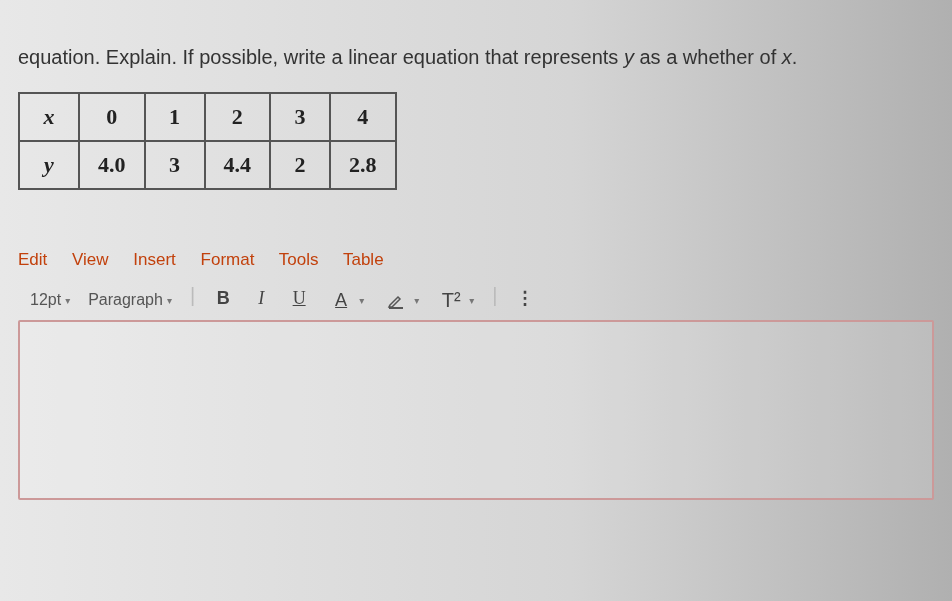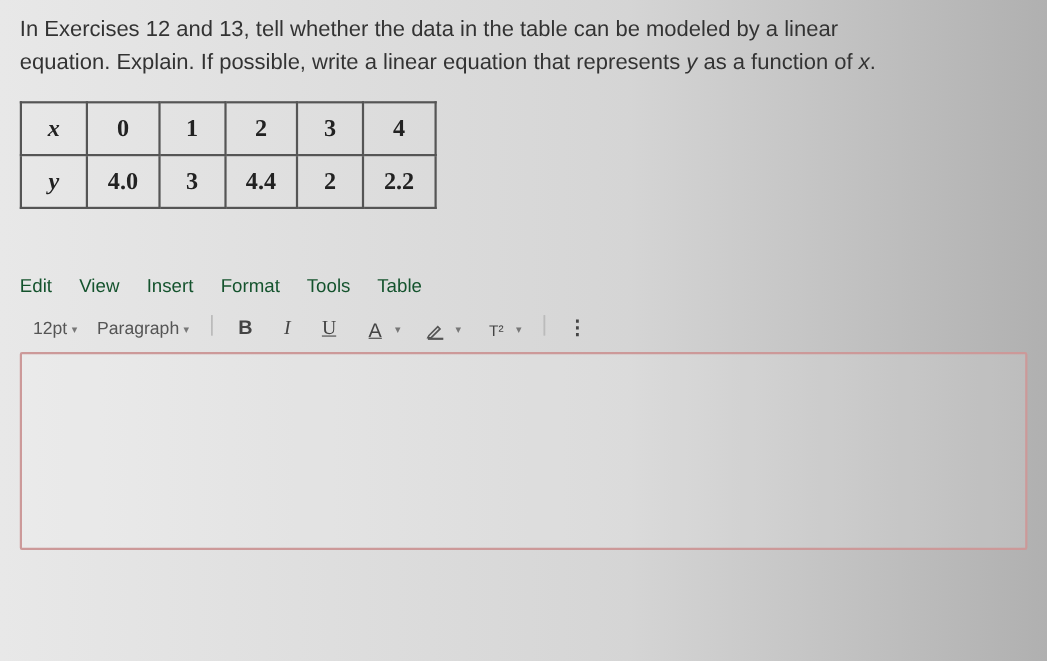--- a/index.html
+++ b/index.html
@@ -37,21 +37,21 @@
       color: #222;
       font-weight: 600;
       min-width: 60px;
     }
     .data-table th {
       font-style: italic;
       font-weight: 700;
     }
     .editor-menubar {
       font-family: Arial, sans-serif;
-      color: #14532d;
+      color: #c2410c;
       font-size: 17px;
       margin-bottom: 14px;
     }
     .editor-menubar span {
       margin-right: 20px;
       cursor: pointer;
     }
     .editor-toolbar {
       display: flex;
       gap: 10px;
@@ -86,55 +86,55 @@
       font-family: Georgia, serif;
       font-size: 18px;
       color: #444;
       cursor: pointer;
     }
     .tb-bold { font-weight: 900; font-family: Arial, sans-serif; }
     .tb-italic { font-style: italic; font-family: Georgia, serif; }
     .tb-underline { text-decoration: underline; font-family: Georgia, serif; }
     .tb-tcolor { text-decoration: underline; font-family: Arial, sans-serif; }
     .tb-bcolor svg { display: block; }
-    .tb-sup { font-family: Arial, sans-serif; font-size: 14px; }
+    .tb-sup { font-family: Arial, sans-serif; font-size: 20px; }
     .tb-more { font-weight: bold; letter-spacing: 1px; }
     .editor-box {
       border: 2px solid #c99;
       border-radius: 2px;
       height: 180px;
       background: rgba(255,255,255,0.15);
       margin-top: 4px;
     }
   </style>
 </head>
 <body>
 
 <div class="question-text">
-  <span>In Exercises 12 and 13, tell whether the data in the table can be modeled by a linear</span><br>
-  <span>equation. Explain. If possible, write a linear equation that represents </span><span class="italic-var">y</span><span> as a function of </span><span class="italic-var">x</span><span>.</span>
+  <br>
+  <span>equation. Explain. If possible, write a linear equation that represents </span><span class="italic-var">y</span><span> as a whether of </span><span class="italic-var">x</span><span>.</span>
 </div>
 
 <table class="data-table">
   <tbody>
       <tr>
     <th>x</th>
     <td>0</td>
     <td>1</td>
     <td>2</td>
     <td>3</td>
     <td>4</td>
   </tr>
   <tr>
     <th>y</th>
     <td>4.0</td>
     <td>3</td>
     <td>4.4</td>
     <td>2</td>
-    <td>2.2</td>
+    <td>2.8</td>
   </tr>
 </tbody>
   </table>
 
 <div class="editor-menubar">
   <span>Edit</span>
   <span>View</span>
   <span>Insert</span>
   <span>Format</span>
   <span>Tools</span>

